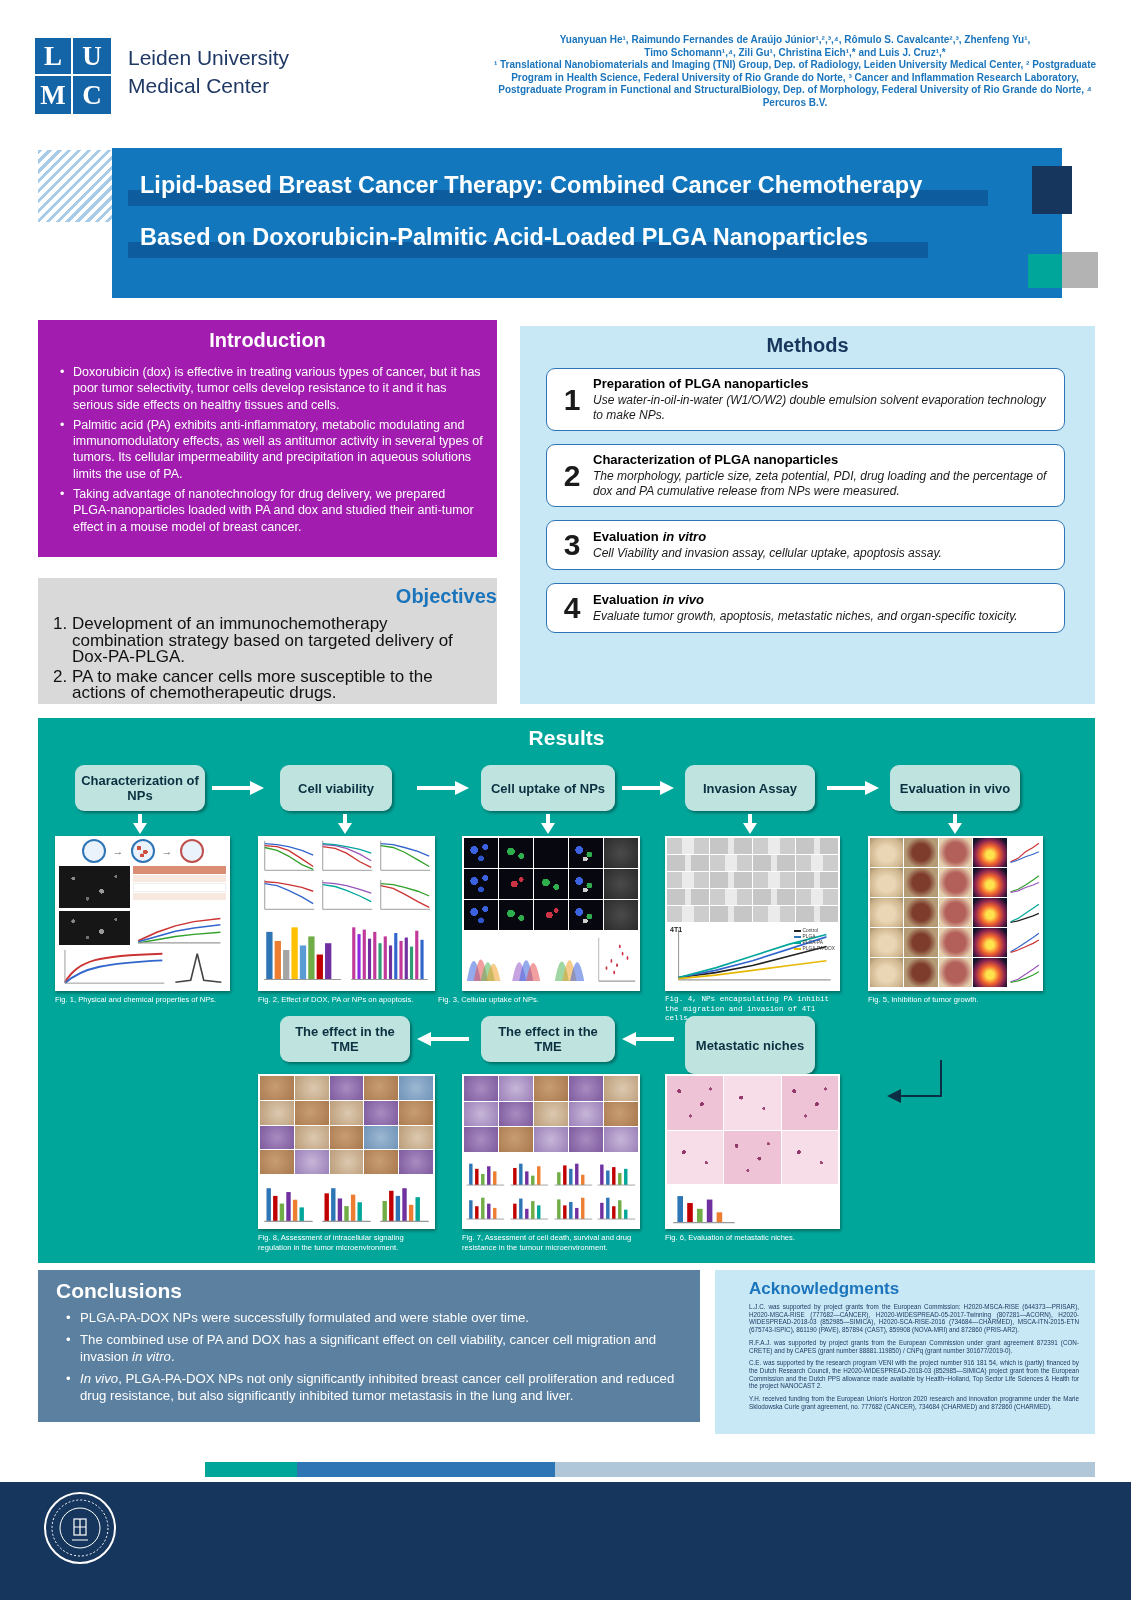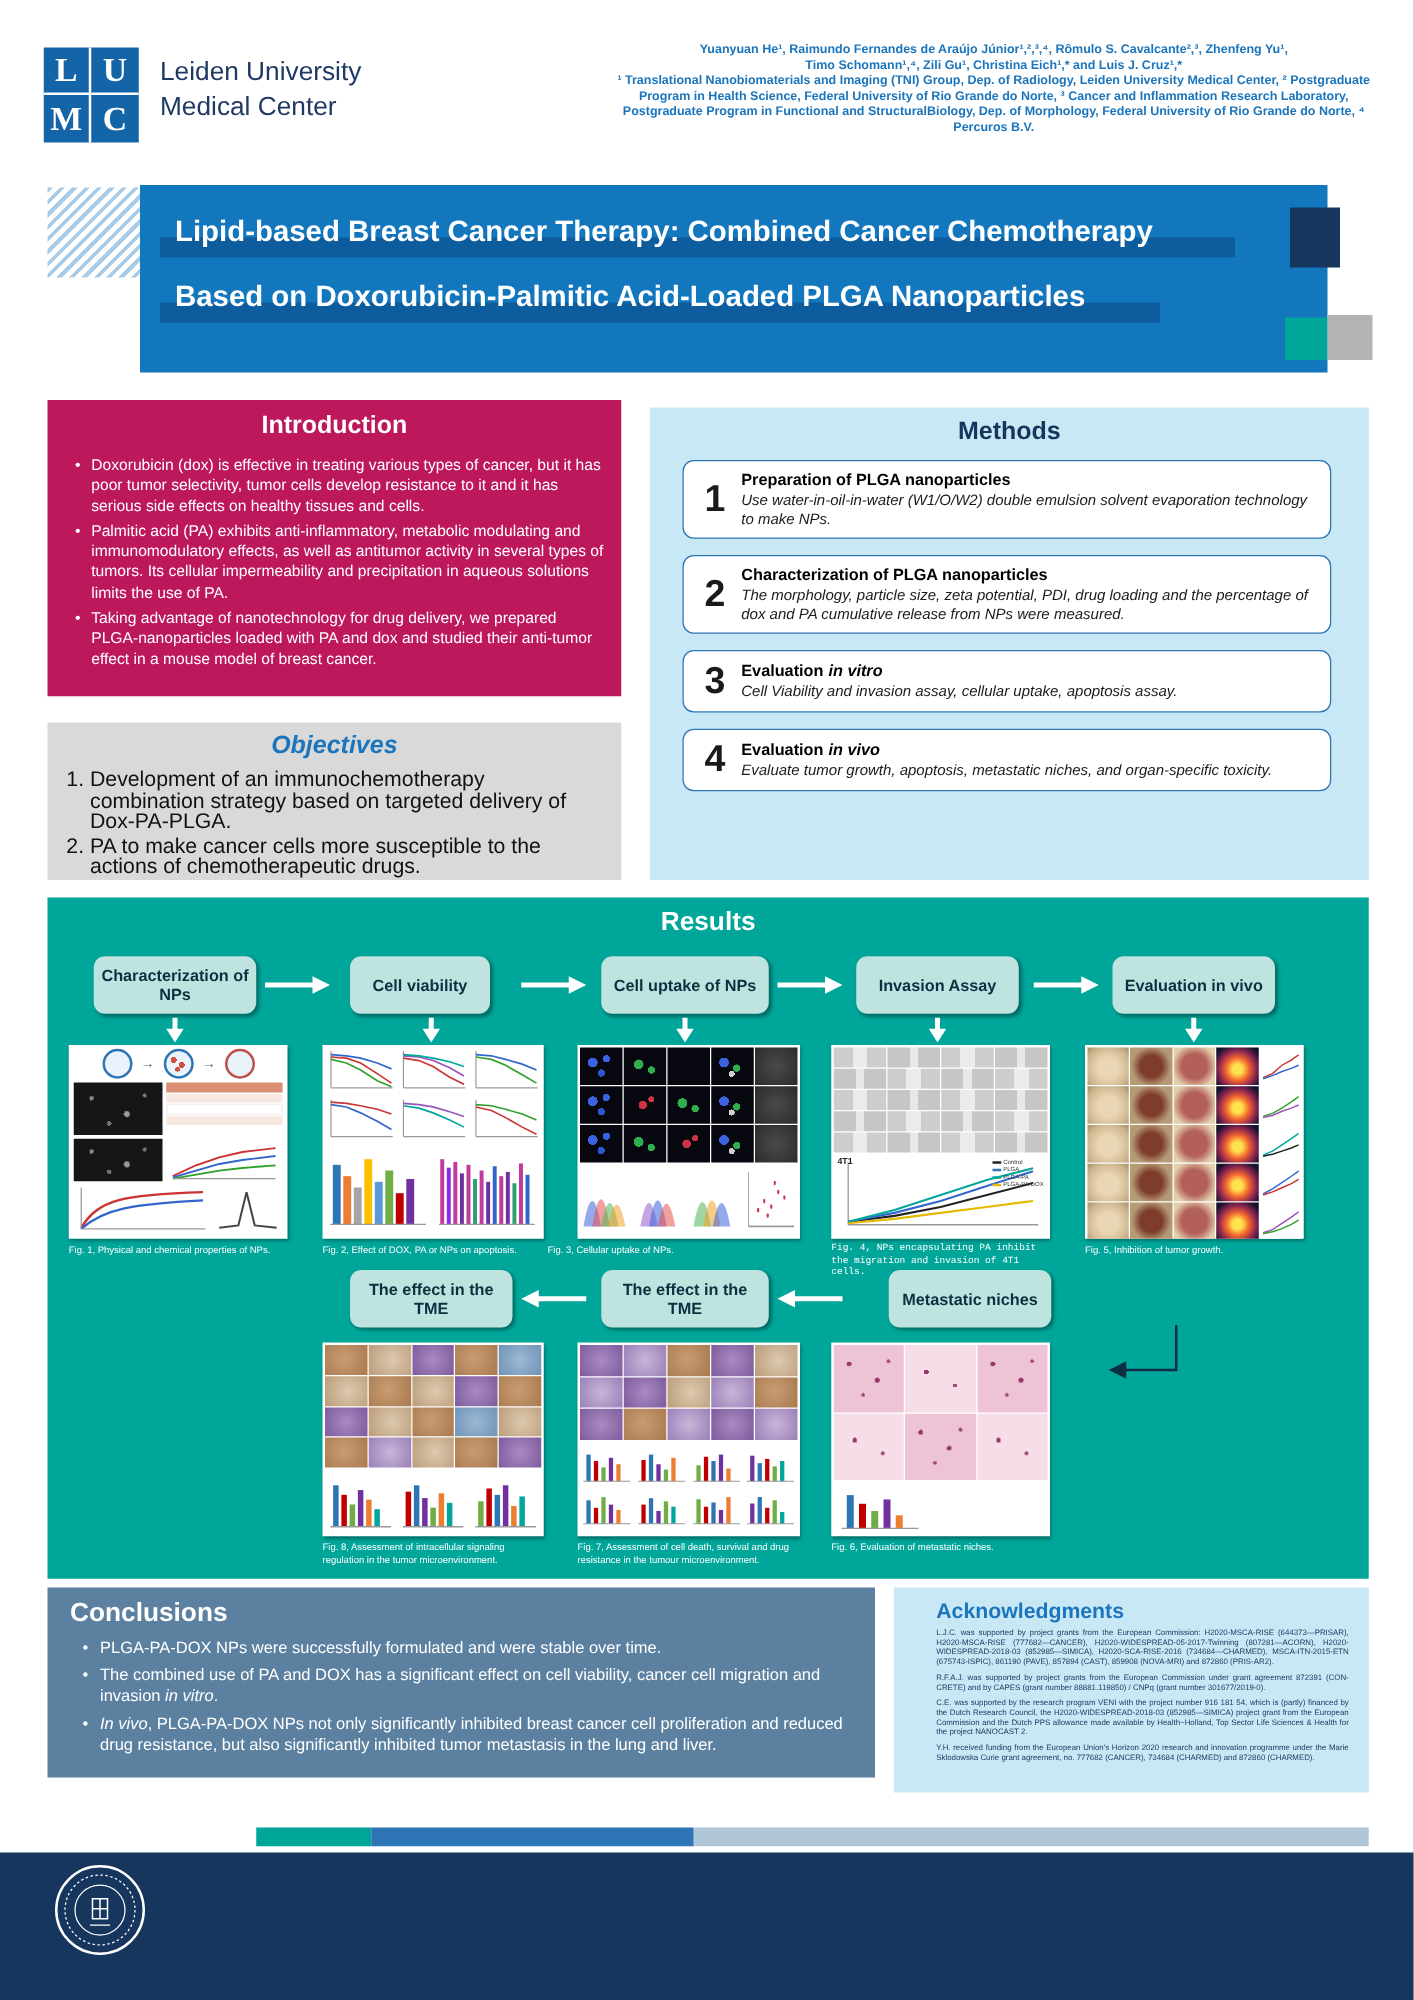--- a/index.html
+++ b/index.html
@@ -23,27 +23,27 @@
   .stripes{left:38px;top:150px;width:74px;height:72px;
            background:repeating-linear-gradient(135deg,#A8CCE8 0 3px,#ffffff 3px 7px);}
   .titlebar{left:112px;top:148px;width:950px;height:150px;background:#1377BE;}
   .deco-navy{left:1032px;top:166px;width:40px;height:48px;background:#17365D;}
   .deco-teal{left:1028px;top:254px;width:34px;height:34px;background:#00A69A;}
   .deco-gray{left:1062px;top:252px;width:36px;height:36px;background:#B3B3B3;}
   .tstrip{background:#0D5C9E;height:16px;}
   .tline{color:#fff;font-weight:bold;font-size:23.5px;white-space:nowrap;z-index:2;}
 
   
-  .intro{left:38px;top:320px;width:459px;height:237px;background:#be185d;color:#fff;}
+  .intro{left:38px;top:320px;width:459px;height:237px;background:#a21caf;color:#fff;}
   .intro h2{font-size:20px;text-align:center;padding-top:9px;}
   .intro ul{list-style:none;margin:12px 12px 0 22px;padding:0;font-size:12.5px;line-height:16.3px;}
   .intro li{position:relative;padding-left:13px;margin-bottom:4px;}
   .intro li::before{content:"•";position:absolute;left:0;}
   .objectives{left:38px;top:578px;width:459px;height:126px;background:#D9D9D9;color:#111;}
-  .objectives h2{font-size:20px;text-align:center;color:#1B75BC;padding-top:7px;font-style:italic;}
+  .objectives h2{font-size:20px;text-align:right;color:#1B75BC;padding-top:7px;}
   .objectives ol{margin:8px 18px 0 34px;padding:0;font-size:17px;line-height:16.5px;}
   .objectives li{margin-bottom:3px;}
 
   
   .methods{left:520px;top:326px;width:575px;height:378px;background:#C9E8F6;}
   .methods h2{font-size:20px;text-align:center;color:#17365D;padding-top:8px;}
   .steps{padding:11px 30px 0 26px;}
   .step{display:flex;align-items:center;background:#fff;border:1.6px solid #2E75B6;
         border-radius:9px;margin-bottom:13px;padding:7px 10px 7px 4px;}
   .step-num{width:42px;flex:0 0 42px;text-align:center;font-size:30px;font-weight:bold;color:#1a1a1a;}
@@ -512,21 +512,21 @@
     </div>
 
     <div class="cap" style="left:17px;top:277px;width:175px;">Fig. 1, Physical and chemical properties of NPs.</div>
     <div class="cap" style="left:220px;top:277px;width:177px;">Fig. 2, Effect of DOX, PA or NPs on apoptosis.</div>
     <div class="cap" style="left:400px;top:277px;width:178px;">Fig. 3, Cellular uptake of NPs.</div>
     <div class="cap" style="left:627px;top:277px;width:175px;font-family:Liberation Mono, monospace;">Fig. 4, NPs encapsulating PA inhibit the migration and invasion of 4T1 cells.</div>
     <div class="cap" style="left:830px;top:277px;width:175px;">Fig. 5, Inhibition of tumor growth.</div>
 
     <div class="fbox" style="left:242px;top:298px;width:130px;height:46px;">The effect in the TME</div>
     <div class="fbox" style="left:443px;top:298px;width:134px;height:46px;">The effect in the TME</div>
-    <div class="fbox" style="left:647px;top:298px;width:130px;height:46px;margin-left:26px;">Metastatic niches</div>
+    <div class="fbox" style="left:647px;top:298px;width:130px;height:58px;">Metastatic niches</div>
 
     <svg class="arr" style="left:377px;top:312px;" width="56" height="18" viewBox="0 0 56 18">
         <path d="M54 9 H14" stroke="#fff" stroke-width="4"></path>
         <path d="M16 2 L2 9 L16 16 Z" fill="#fff"></path>
       </svg>
     <svg class="arr" style="left:582px;top:312px;" width="56" height="18" viewBox="0 0 56 18">
         <path d="M54 9 H14" stroke="#fff" stroke-width="4"></path>
         <path d="M16 2 L2 9 L16 16 Z" fill="#fff"></path>
       </svg>
     <svg class="arr" style="left:845px;top:340px;" width="64" height="48" viewBox="0 0 64 48">

